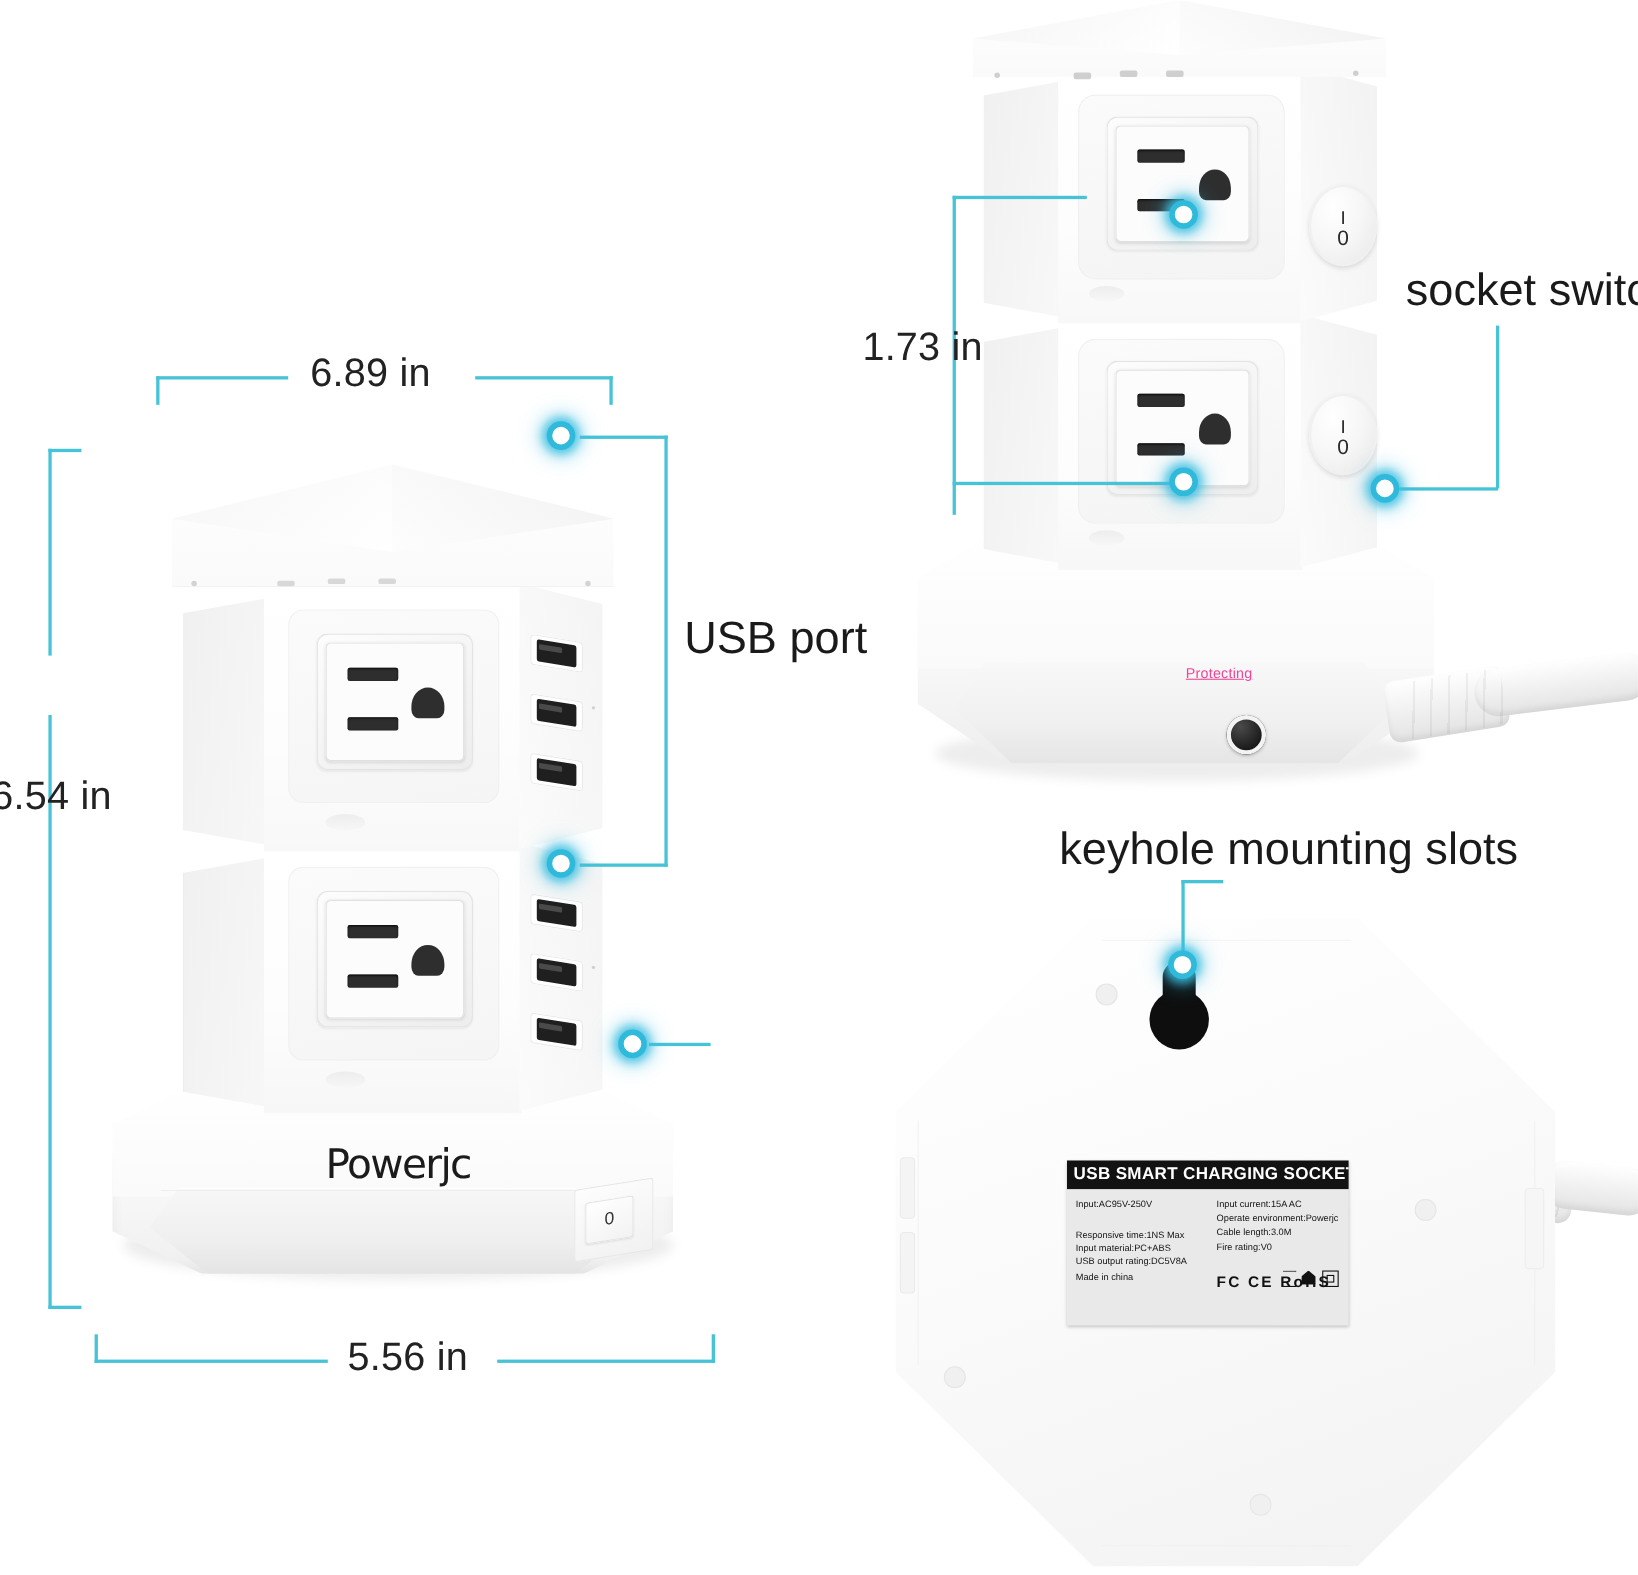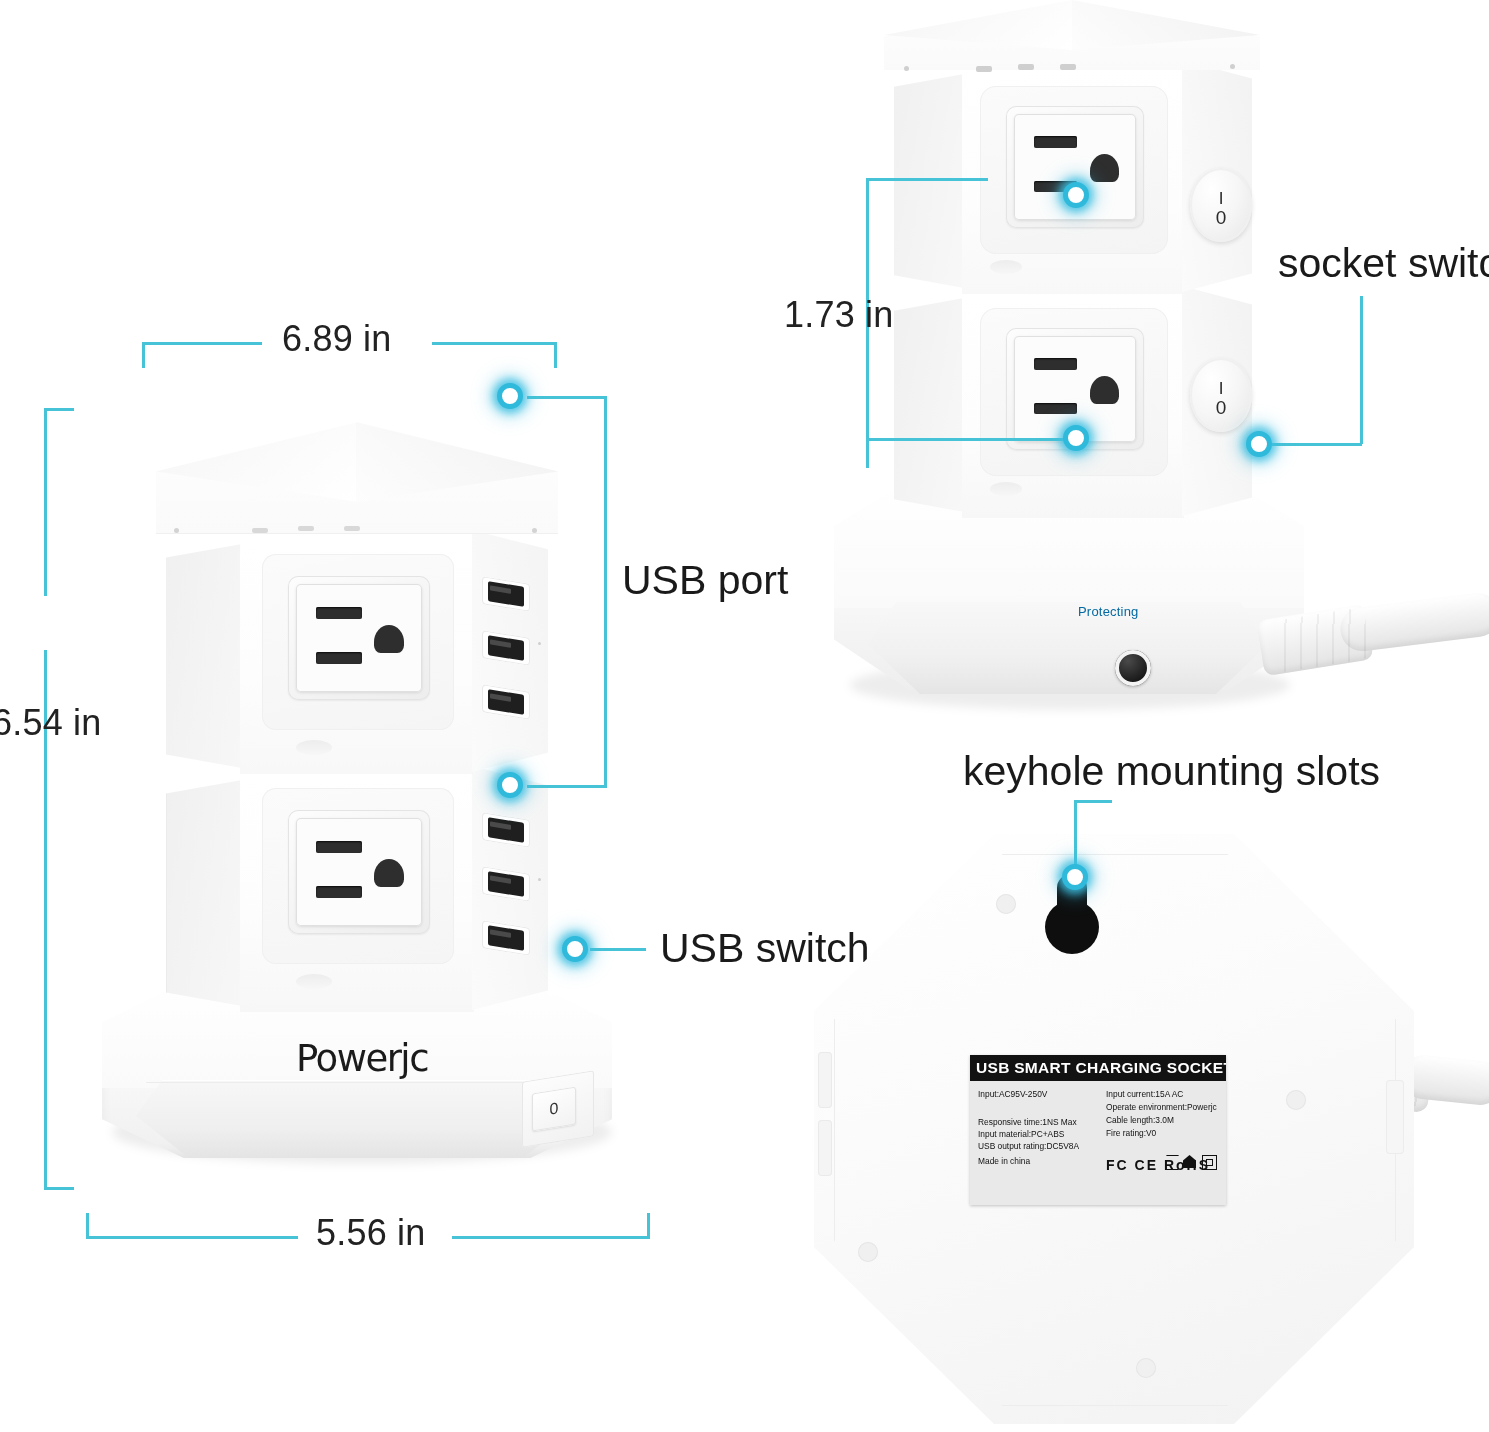--- a/index.html
+++ b/index.html
@@ -220,37 +220,36 @@
 
   <div class="abs tealline h" style="left:527px;top:396px;width:80px;"></div>
   <div class="abs tealline v" style="left:604px;top:396px;height:392px;"></div>
   <div class="abs tealline h" style="left:527px;top:785px;width:80px;"></div>
   <div class="abs dot" style="left:497px;top:383px;"></div>
   <div class="abs dot" style="left:497px;top:772px;"></div>
   <div class="abs callout-text" style="left:622px;top:557px;">USB port</div>
 
   <div class="abs tealline h" style="left:590px;top:948px;width:56px;"></div>
   <div class="abs dot" style="left:562px;top:936px;"></div>
-  <div class="abs callout-text" style="left:660px;top:925px;">USB switch</div>
 
   <div class="abs" style="left:820px;top:0;width:669px;height:730px;">
 
     <div class="abs shadow-soft" style="left:30px;top:660px;width:440px;height:50px;background:rgba(0,0,0,.07);border-radius:50%;"></div>
 
     <div class="abs" style="left:14px;top:480px;width:470px;height:210px;
                 background:linear-gradient(180deg,#ffffff 0%,#fbfbfb 44%,#eeeeee 100%);
                 clip-path:polygon(16% 0%, 84% 0%, 100% 36%, 100% 76%, 84% 100%, 16% 100%, 0% 76%, 0% 36%);"></div>
     <div class="abs" style="left:14px;top:480px;width:470px;height:128px;
                 background:linear-gradient(180deg,#ffffff,#fafafa);
                 clip-path:polygon(16% 0%, 84% 0%, 100% 36%, 100% 100%, 0% 100%, 0% 36%);"></div>
     <div class="abs" style="left:48px;top:602px;width:400px;height:92px;
                 background:linear-gradient(180deg,#f8f8f8 0%,#f0f0f0 60%,#e5e5e5 100%);
                 clip-path:polygon(7% 0%, 93% 0%, 100% 46%, 87% 100%, 13% 100%, 0% 46%);"></div>
 
-    <div class="abs" style="left:258px;top:604px;font-size:13px;color:#0369a1;letter-spacing:.2px;">Protecting</div>
+    <div class="abs" style="left:258px;top:604px;font-size:13px;color:#ec4899;letter-spacing:.2px;text-decoration:underline;">Protecting</div>
 
     <div class="abs" style="left:295px;top:650px;width:36px;height:36px;border-radius:50%;
                 background:radial-gradient(circle at 36% 30%,#4a4a4a,#141414 70%);
                 box-shadow:inset 0 0 0 4px #f3f3f3,0 1px 3px rgba(0,0,0,.25);"></div>
 
     <div class="abs cable" style="left:440px;top:612px;width:110px;height:56px;border-radius:10px;
                 transform:rotate(-9deg);"></div>
     <div class="abs cable" style="left:520px;top:600px;width:160px;height:44px;border-radius:22px;
                 transform:rotate(-7deg);"></div>
     <div class="abs" style="left:452px;top:614px;width:96px;height:52px;transform:rotate(-9deg);

